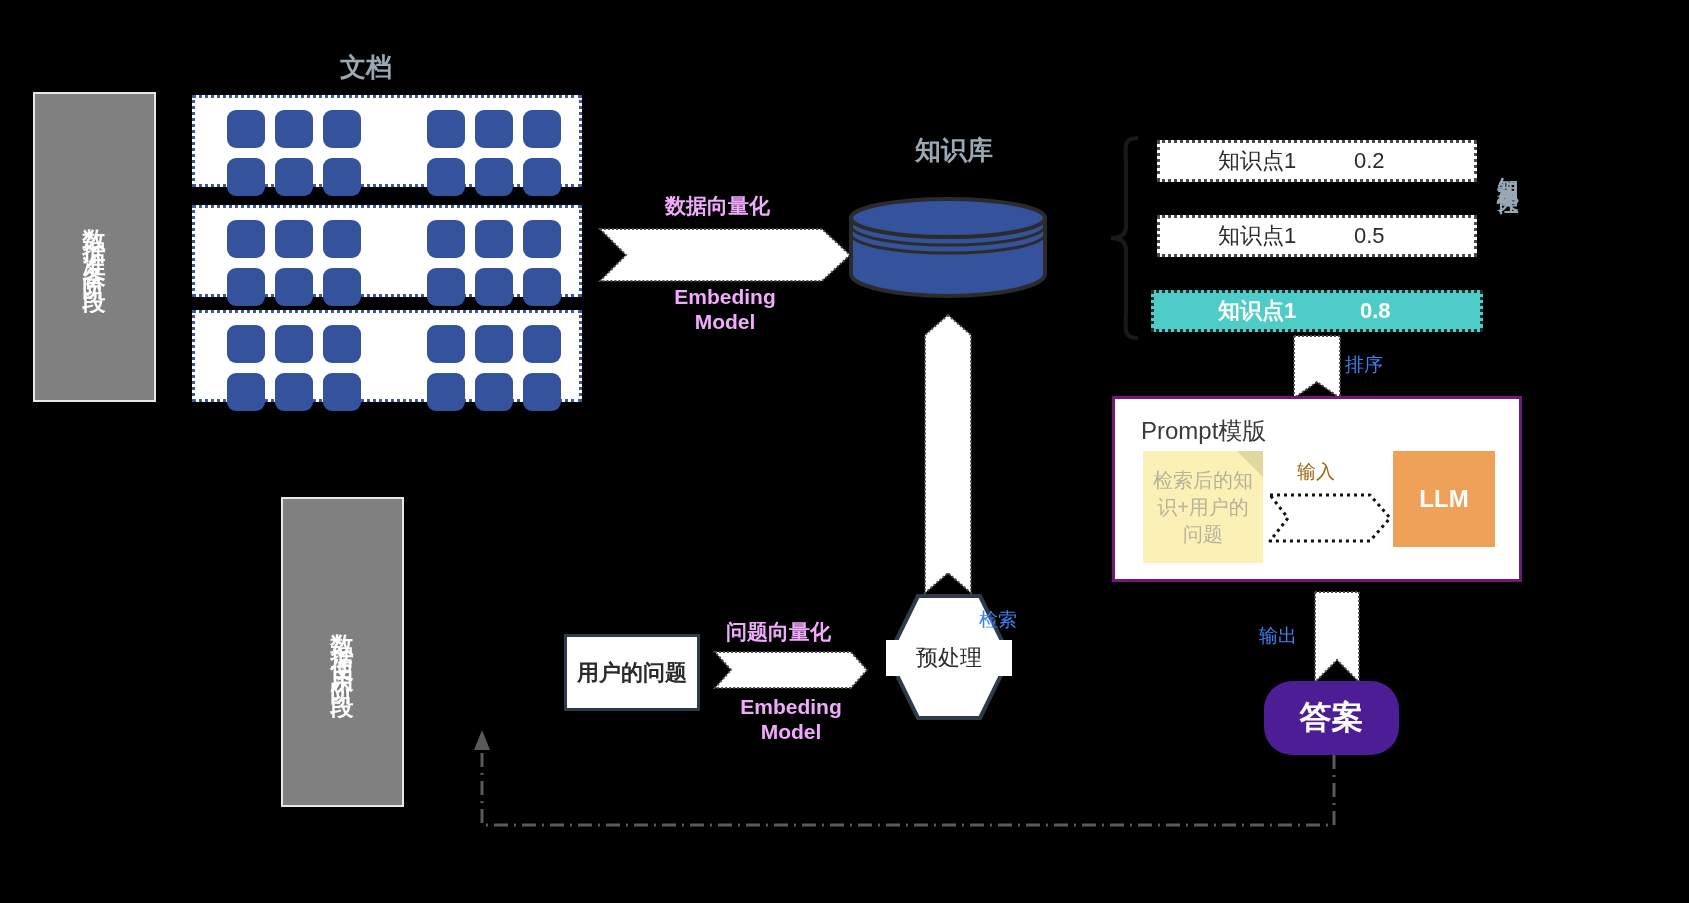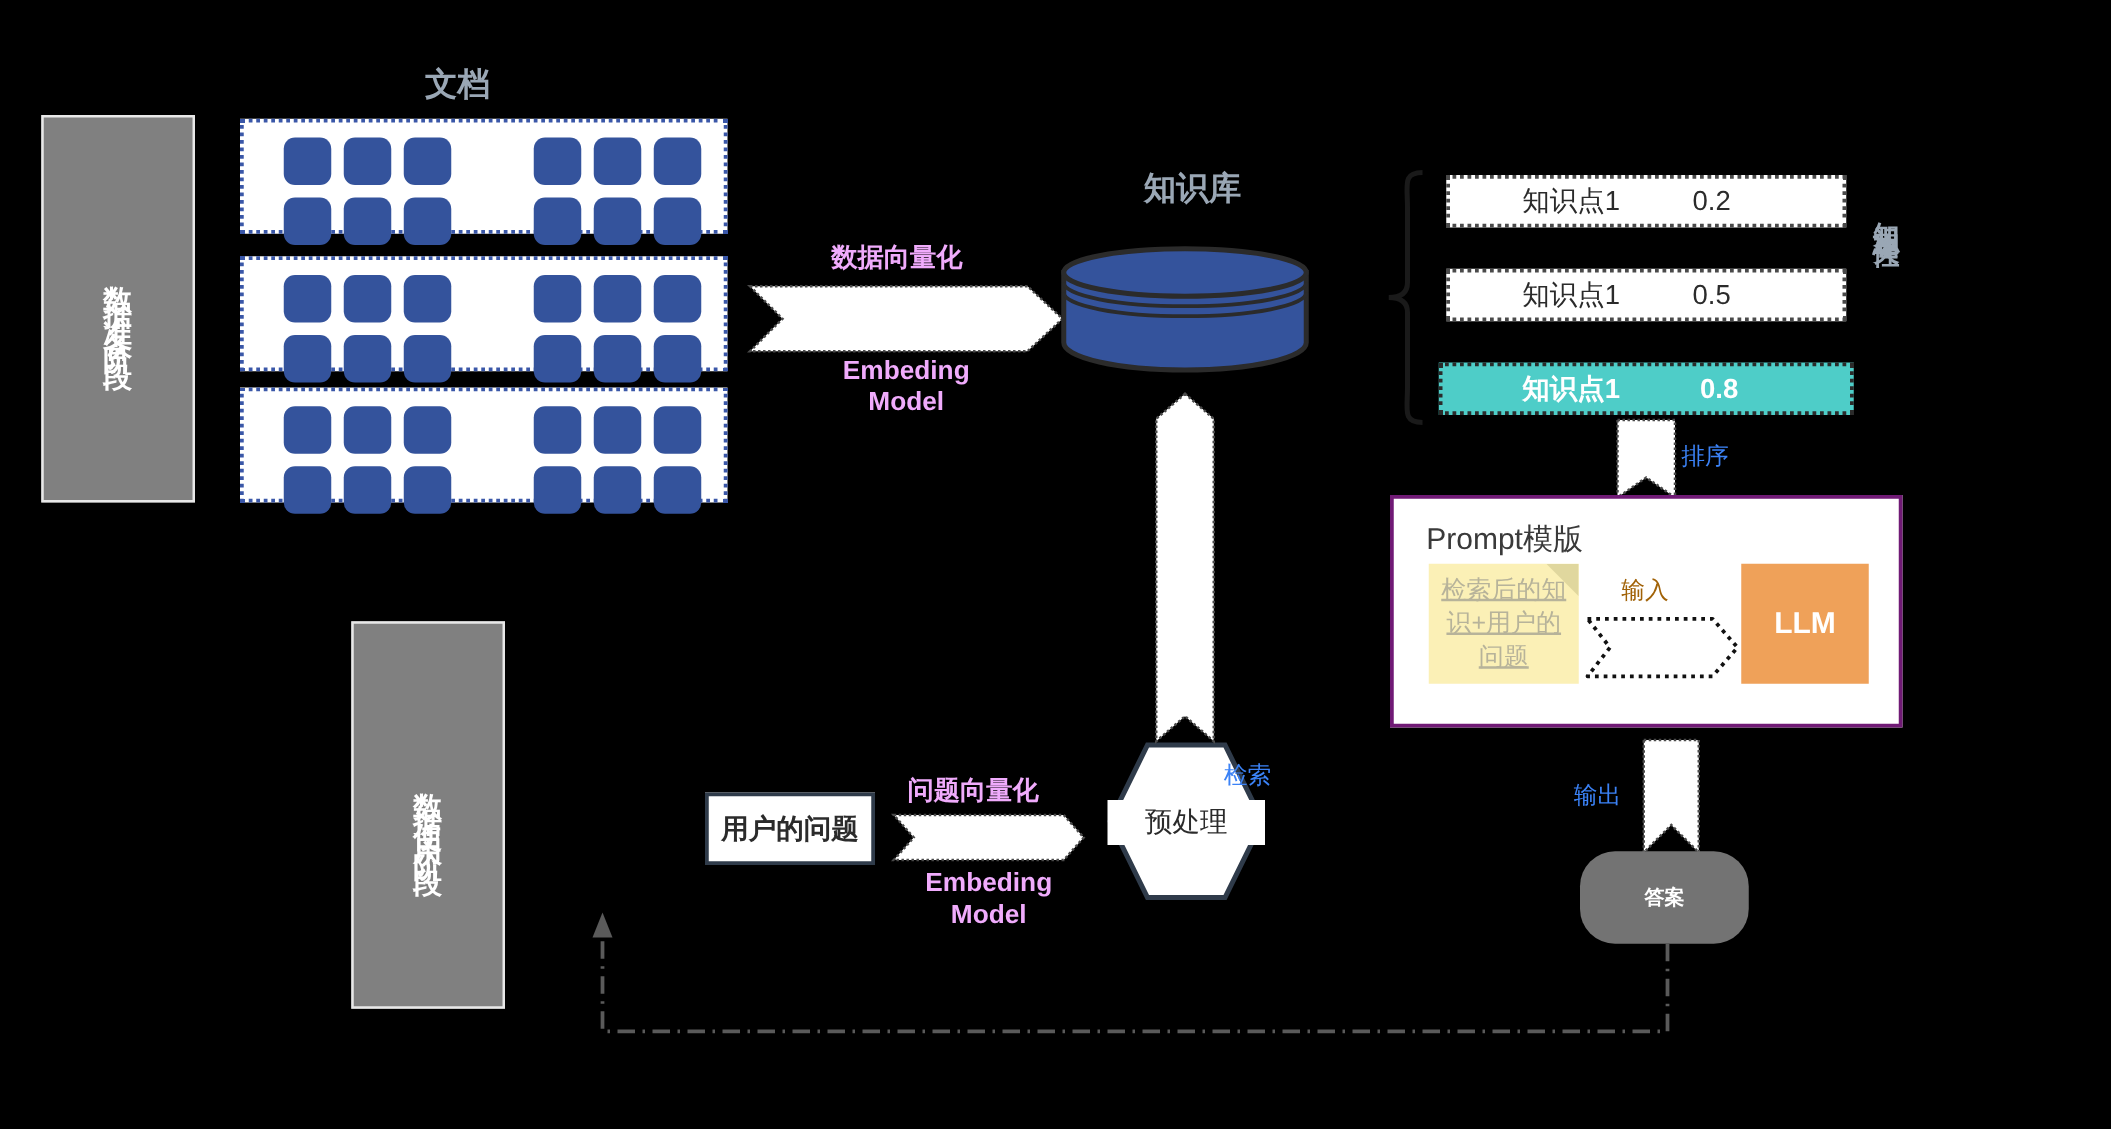--- a/index.html
+++ b/index.html
@@ -37,21 +37,21 @@
   .promptbox{background:#fff;border:3px solid #701a75;}
   .ptitle{color:#3a3a3a;font-size:24px;font-weight:400;}
   .note{background:#fbf0b6;color:#b7b39a;font-size:20px;line-height:1.35;}
   .notefold{position:absolute;top:0;right:0;width:26px;height:26px;
             background:#e0d79e;clip-path:polygon(0 0,100% 100%,100% 0);}
   .llm{background:#efa159;color:#fff;font-weight:700;font-size:24px;}
 
   
   .wbox{background:#fff;border:3px solid #2f3b4a;color:#2b2b2b;font-weight:700;font-size:22px;}
   .hexbox{background:#fff;color:#2b2b2b;font-weight:400;font-size:22px;}
-  .answer{background:#737373;color:#fff;font-weight:700;font-size:16px;border-radius:28px;}
+  .answer{background:#4c1d95;color:#fff;font-weight:700;font-size:32px;border-radius:28px;}
 
   svg{overflow:visible;display:block;}
 </style>
 </head>
 <body>
 
 <div id="stage">
 
   <div class="abs phase ctr" style="left:33px;top:92px;width:123px;height:310px;">
     <span>数据准备阶段</span>
@@ -154,40 +154,40 @@
   <div class="abs vlabel" style="left:1498px;top:160px;">知识相关性</div>
 
   <svg class="abs" style="left:1294px;top:336px;" width="46" height="62" viewBox="0 0 46 62">
     <polygon points="0,0 46,0 46,62 23,46 0,62" fill="#ffffff" stroke="#4a4a4a" stroke-width="2" stroke-dasharray="2,2"></polygon>
   </svg>
   <div class="abs dlabel" style="left:1345px;top:352px;">排序</div>
 
   <div class="abs promptbox" style="left:1112px;top:396px;width:410px;height:186px;">
     <div class="abs ptitle" style="left:26px;top:16px;">Prompt模版</div>
 
-    <div class="abs note ctr" style="left:28px;top:52px;width:120px;height:96px;padding:0 6px;text-decoration:underline;">
+    <div class="abs note ctr" style="left:28px;top:52px;width:120px;height:112px;padding:0 6px;">
       <div class="notefold"></div>
       <span>检索后的知识+用户的问题</span>
     </div>
 
     <div class="abs dlabel" style="left:182px;top:60px;color:#a16207;">输入</div>
     <svg class="abs" style="left:155px;top:96px;" width="120" height="46" viewBox="0 0 120 46">
       <polygon points="0,0 100,0 120,23 100,46 0,46 18,23" fill="none" stroke="#111111" stroke-width="3" stroke-dasharray="3,4" stroke-linejoin="round"></polygon>
     </svg>
 
     <div class="abs llm ctr" style="left:278px;top:52px;width:102px;height:96px;">
       <span>LLM</span>
     </div>
   </div>
 
   <div class="abs phase ctr" style="left:281px;top:497px;width:123px;height:310px;">
     <span>数据使用阶段</span>
   </div>
 
-  <div class="abs wbox ctr" style="left:564px;top:634px;width:136px;height:58px;">
+  <div class="abs wbox ctr" style="left:564px;top:634px;width:136px;height:77px;">
     <span>用户的问题</span>
   </div>
 
   <div class="abs glabel" style="left:726px;top:618px;">问题向量化</div>
   <svg class="abs" style="left:715px;top:652px;" width="152" height="36" viewBox="0 0 152 36">
     <polygon points="0,0 136,0 152,18 136,36 0,36 16,18" fill="#ffffff" stroke="#4a4a4a" stroke-width="2" stroke-dasharray="2,2"></polygon>
   </svg>
   <div class="abs glabel ctr" style="left:715px;top:694px;width:152px;flex-direction:column;line-height:1.2;">
     <span>Embeding</span>
     <span>Model</span>

